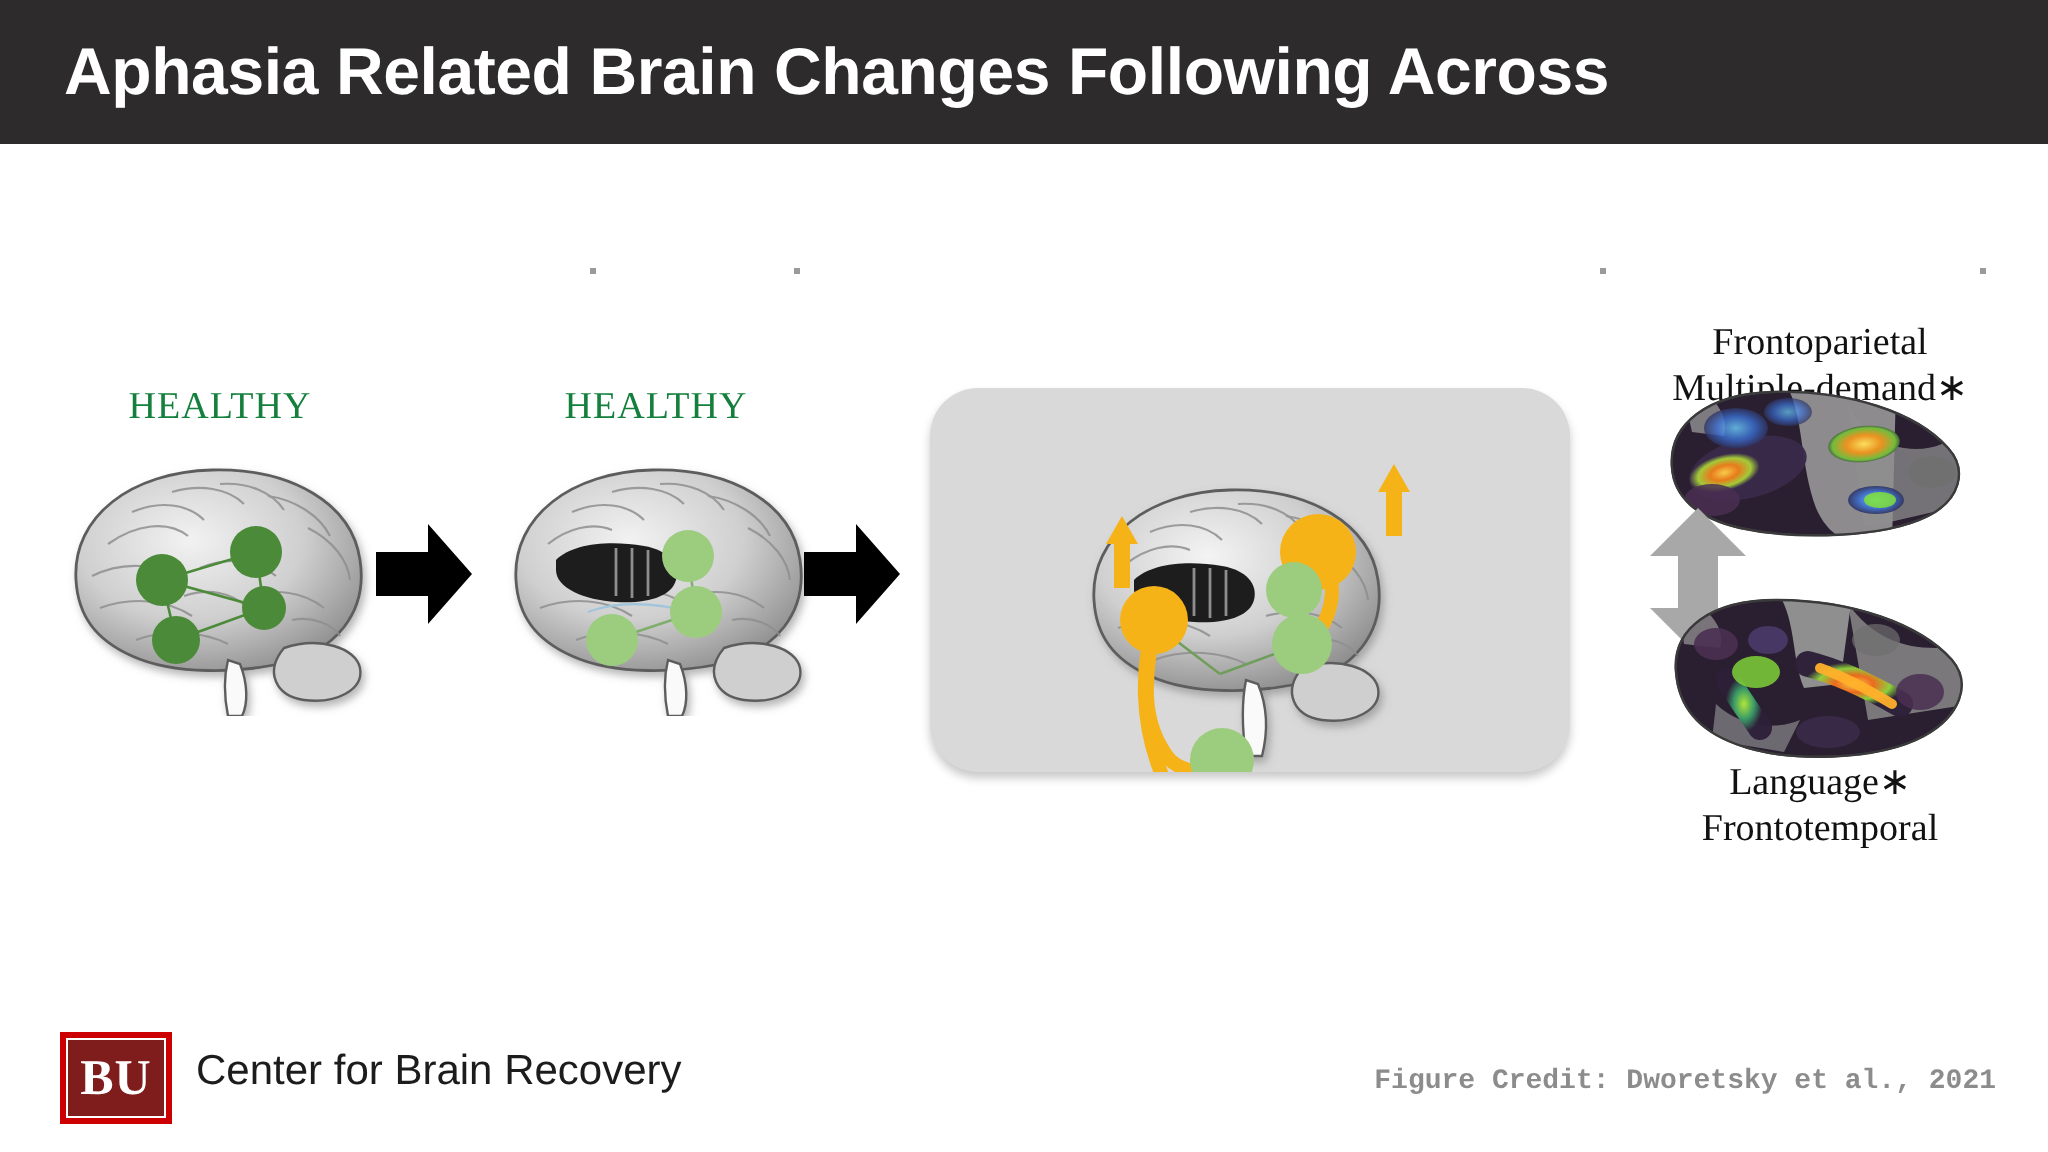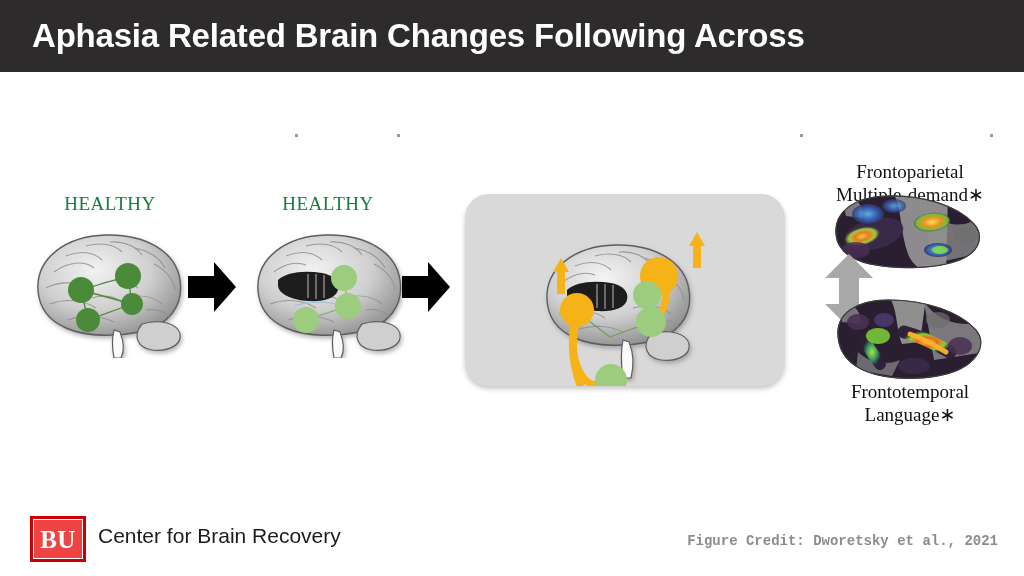--- a/index.html
+++ b/index.html
@@ -58,21 +58,21 @@
     font-family:"Liberation Serif",serif;font-size:19px;color:#111;
     line-height:23px;
   }
 
   
   .speck{position:absolute;width:3px;height:3px;background:#9a9a9a;}
 
   
   .bu-logo{
     position:absolute;left:30px;top:516px;width:56px;height:46px;
-    background:#ef4444;
+    background:#7f1d1d;
     box-sizing:border-box;
     border:3px solid #cc0000;
   }
   .bu-logo .inner{
     width:100%;height:100%;box-sizing:border-box;
     border:1.5px solid #ffffff;
     display:flex;align-items:center;justify-content:center;
     font-family:"Liberation Serif",serif;
     font-weight:bold;font-size:25px;color:#ffffff;line-height:1;
     letter-spacing:0.5px;
@@ -394,22 +394,22 @@
         <ellipse cx="110" cy="24" rx="12" ry="8" fill="#6f6f6f" opacity="0.7"></ellipse>
         <ellipse cx="132" cy="50" rx="12" ry="9" fill="#4a2f52" opacity="0.85"></ellipse>
         <ellipse cx="86" cy="70" rx="16" ry="8" fill="#3a2a4a" opacity="0.9"></ellipse>
       </g>
       <path d="M10 40 C8 18 28 4 60 4 C98 4 132 16 148 34 C158 46 152 62 134 72
                C112 84 66 86 40 76 C18 68 11 54 10 40 Z" fill="none" stroke="#3a3a3a" stroke-width="1.2"></path>
     </svg>
   </div>
 
   <div class="rlabel" style="left:800px;top:380px;">
+    <div>Language∗</div>
     <div>Frontotemporal</div>
-    <div>Language∗</div>
   </div>
 
   <div class="bu-logo">
     <div class="inner">BU</div>
   </div>
   <div class="bu-text">Center for Brain Recovery</div>
   <div class="credit">Figure Credit: Dworetsky et al., 2021</div>
 
 </div>
 

